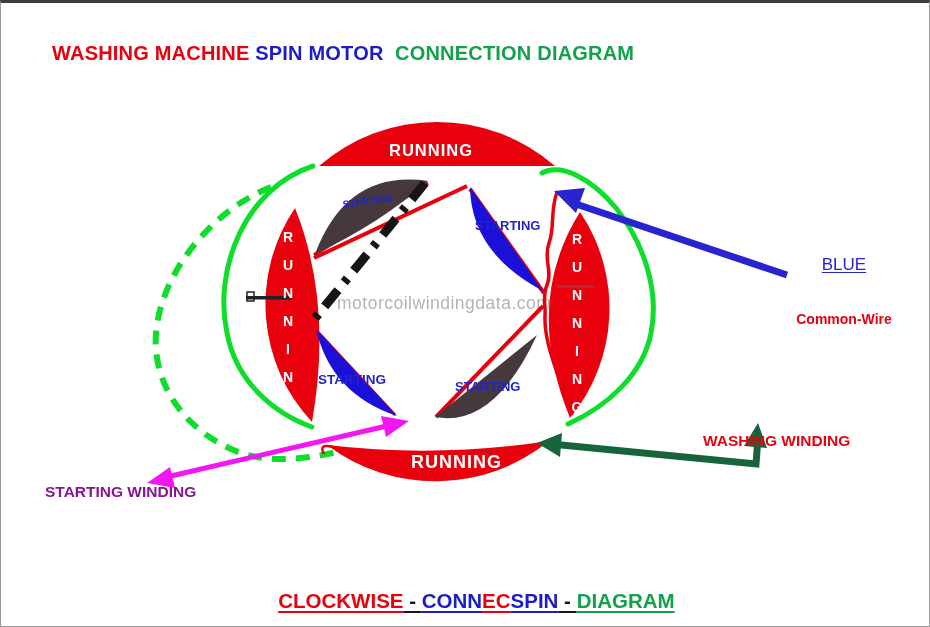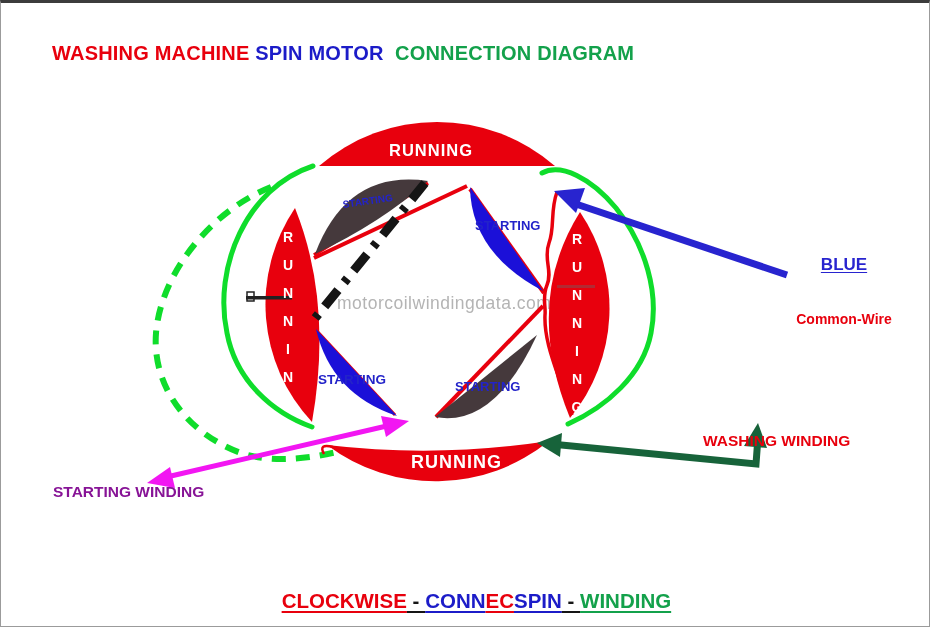--- a/index.html
+++ b/index.html
@@ -23,25 +23,25 @@
   .vlabel{position:absolute;z-index:3;writing-mode:vertical-rl;text-orientation:upright;
     font-weight:bold;color:#ffffff;font-size:14px;letter-spacing:12px;}
   .v-left{left:279px;top:226px;height:200px;}
   .v-right{left:568px;top:228px;height:200px;}
   .start-lbl{font-weight:bold;color:var(--lblue);z-index:3;}
   .st-ul{left:341px;top:196px;font-size:10px;transform:rotate(-8deg);transform-origin:left top;}
   .st-ur{left:474px;top:215px;font-size:13px;}
   .st-ll{left:317px;top:369px;font-size:13.5px;}
   .st-lr{left:454px;top:376px;font-size:13px;}
   .blue-wire{left:763px;top:215px;width:160px;text-align:center;line-height:1.15;}
-  .bw-1{display:block;color:var(--ablue);font-size:17px;font-weight:bold;
+  .bw-1{display:block;color:var(--ablue);font-size:17px;font-weight:normal;
     text-decoration:underline;text-underline-offset:2px;}
   .bw-2{display:block;color:var(--red);font-size:14px;font-weight:bold;}
   .run-winding{left:702px;top:429px;font-size:15.5px;font-weight:bold;color:var(--red);}
-  .start-winding{left:52px;top:480px;font-size:15.5px;font-weight:bold;color:var(--purple);}
+  .start-winding{left:44px;top:480px;font-size:15.5px;font-weight:bold;color:var(--purple);}
   
   .f-red{fill:var(--red);} .s-red{stroke:var(--red);fill:none;}
   .f-cblue{fill:var(--cblue);} .f-cgray{fill:var(--cgray);}
   .s-green{stroke:var(--arcgreen);fill:none;}
   .s-black{stroke:var(--black);fill:none;}
   .s-magenta{stroke:var(--magenta);fill:none;} .f-magenta{fill:var(--magenta);}
   .s-dkgreen{stroke:var(--dkgreen);fill:none;} .f-dkgreen{fill:var(--dkgreen);}
   .s-ablue{stroke:var(--ablue);fill:none;} .f-ablue{fill:var(--ablue);}
 </style>
 </head>
@@ -111,16 +111,16 @@
   <div class="txt start-lbl st-lr">STARTING</div>
 
   <div class="txt blue-wire">
     <span class="bw-1">BLUE</span>
     <span class="bw-2">Common-Wire</span>
   </div>
   <div class="txt run-winding">WASHING WINDING</div>
   <div class="txt start-winding">STARTING WINDING</div>
 
   <div class="txt caption">
-    <span class="t-red">CLOCKWISE</span><span class="c-dash"> - </span><span class="t-blue">CONN</span><span class="t-red">EC</span><span class="t-blue">SPIN</span><span class="c-dash"> - </span><span class="t-green">WINDING</span>
+    <span class="t-red">CLOCKWISE</span><span class="c-dash"> - </span><span class="t-blue">CONN</span><span class="t-red">EC</span><span class="t-blue">SPIN</span><span class="c-dash"> - </span><span class="t-green">DIAGRAM</span>
   </div>
 
 </div>
 
 </body></html>

